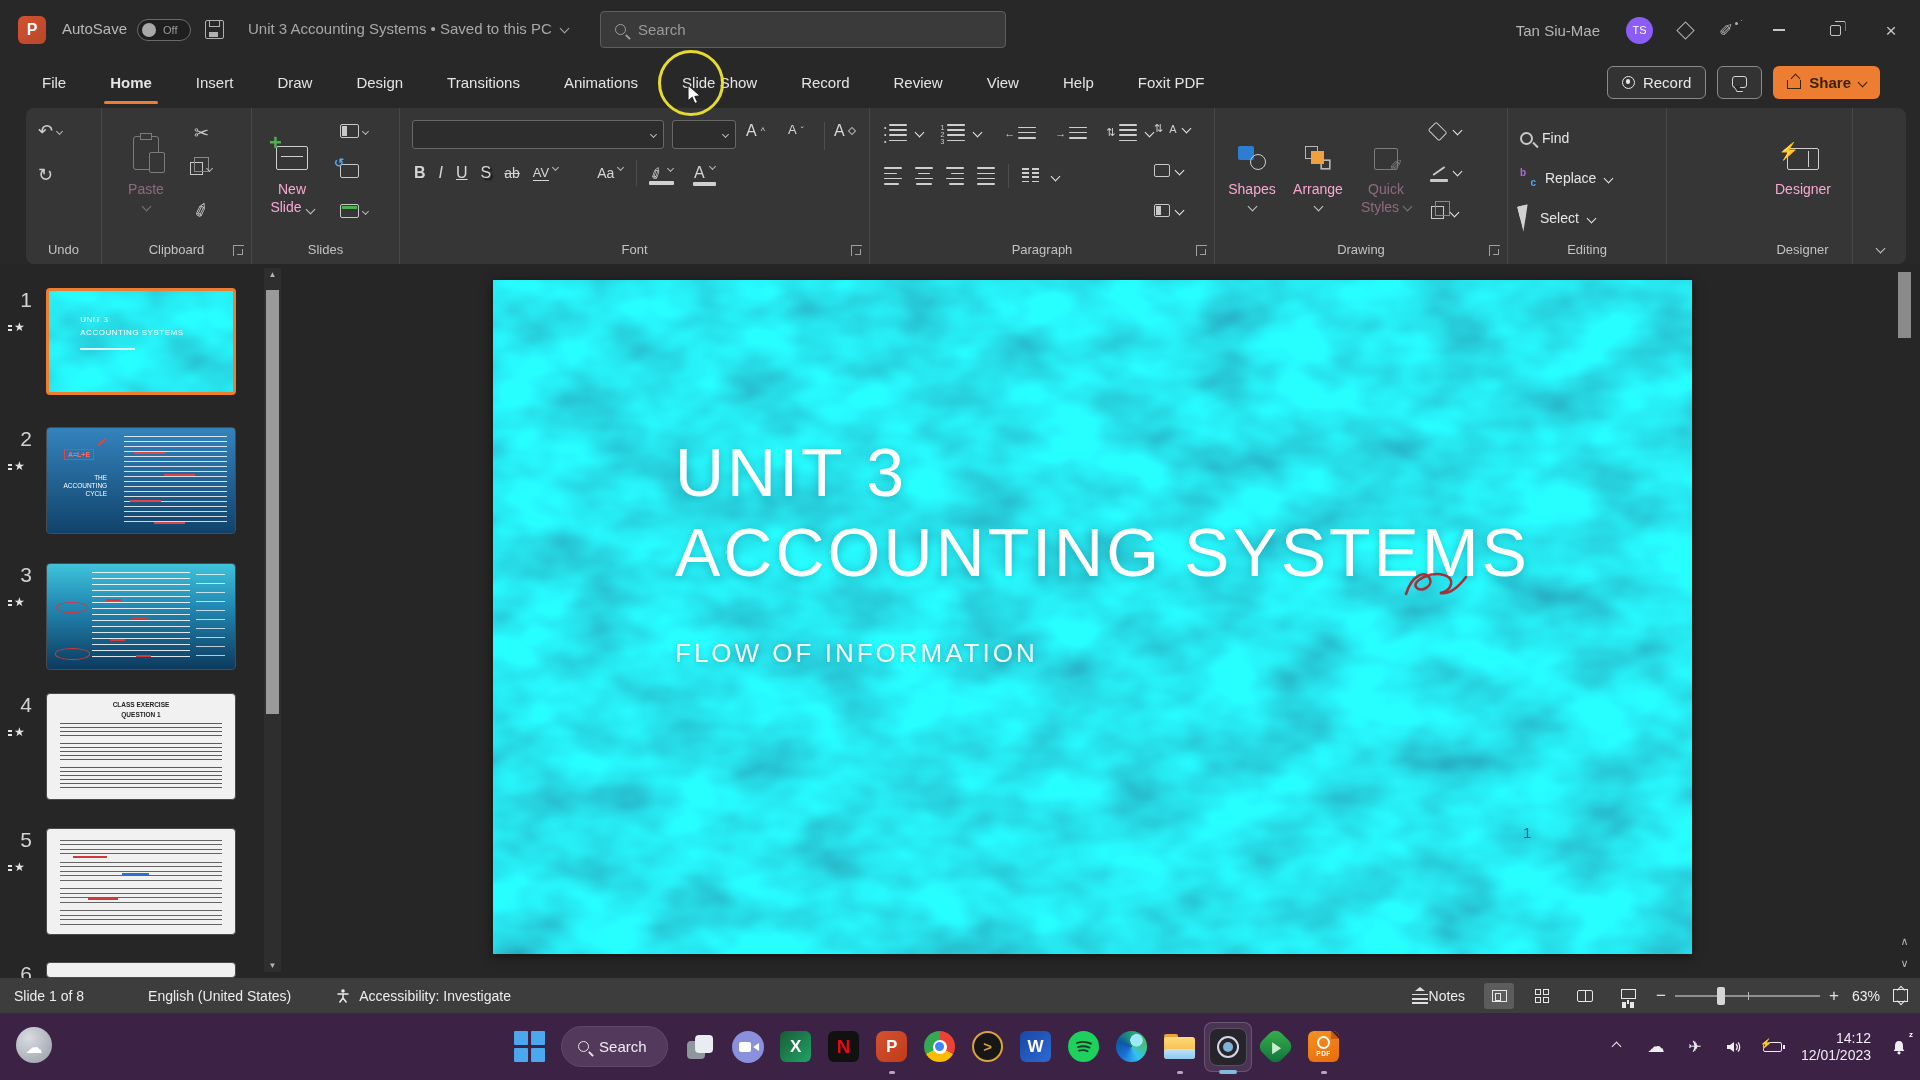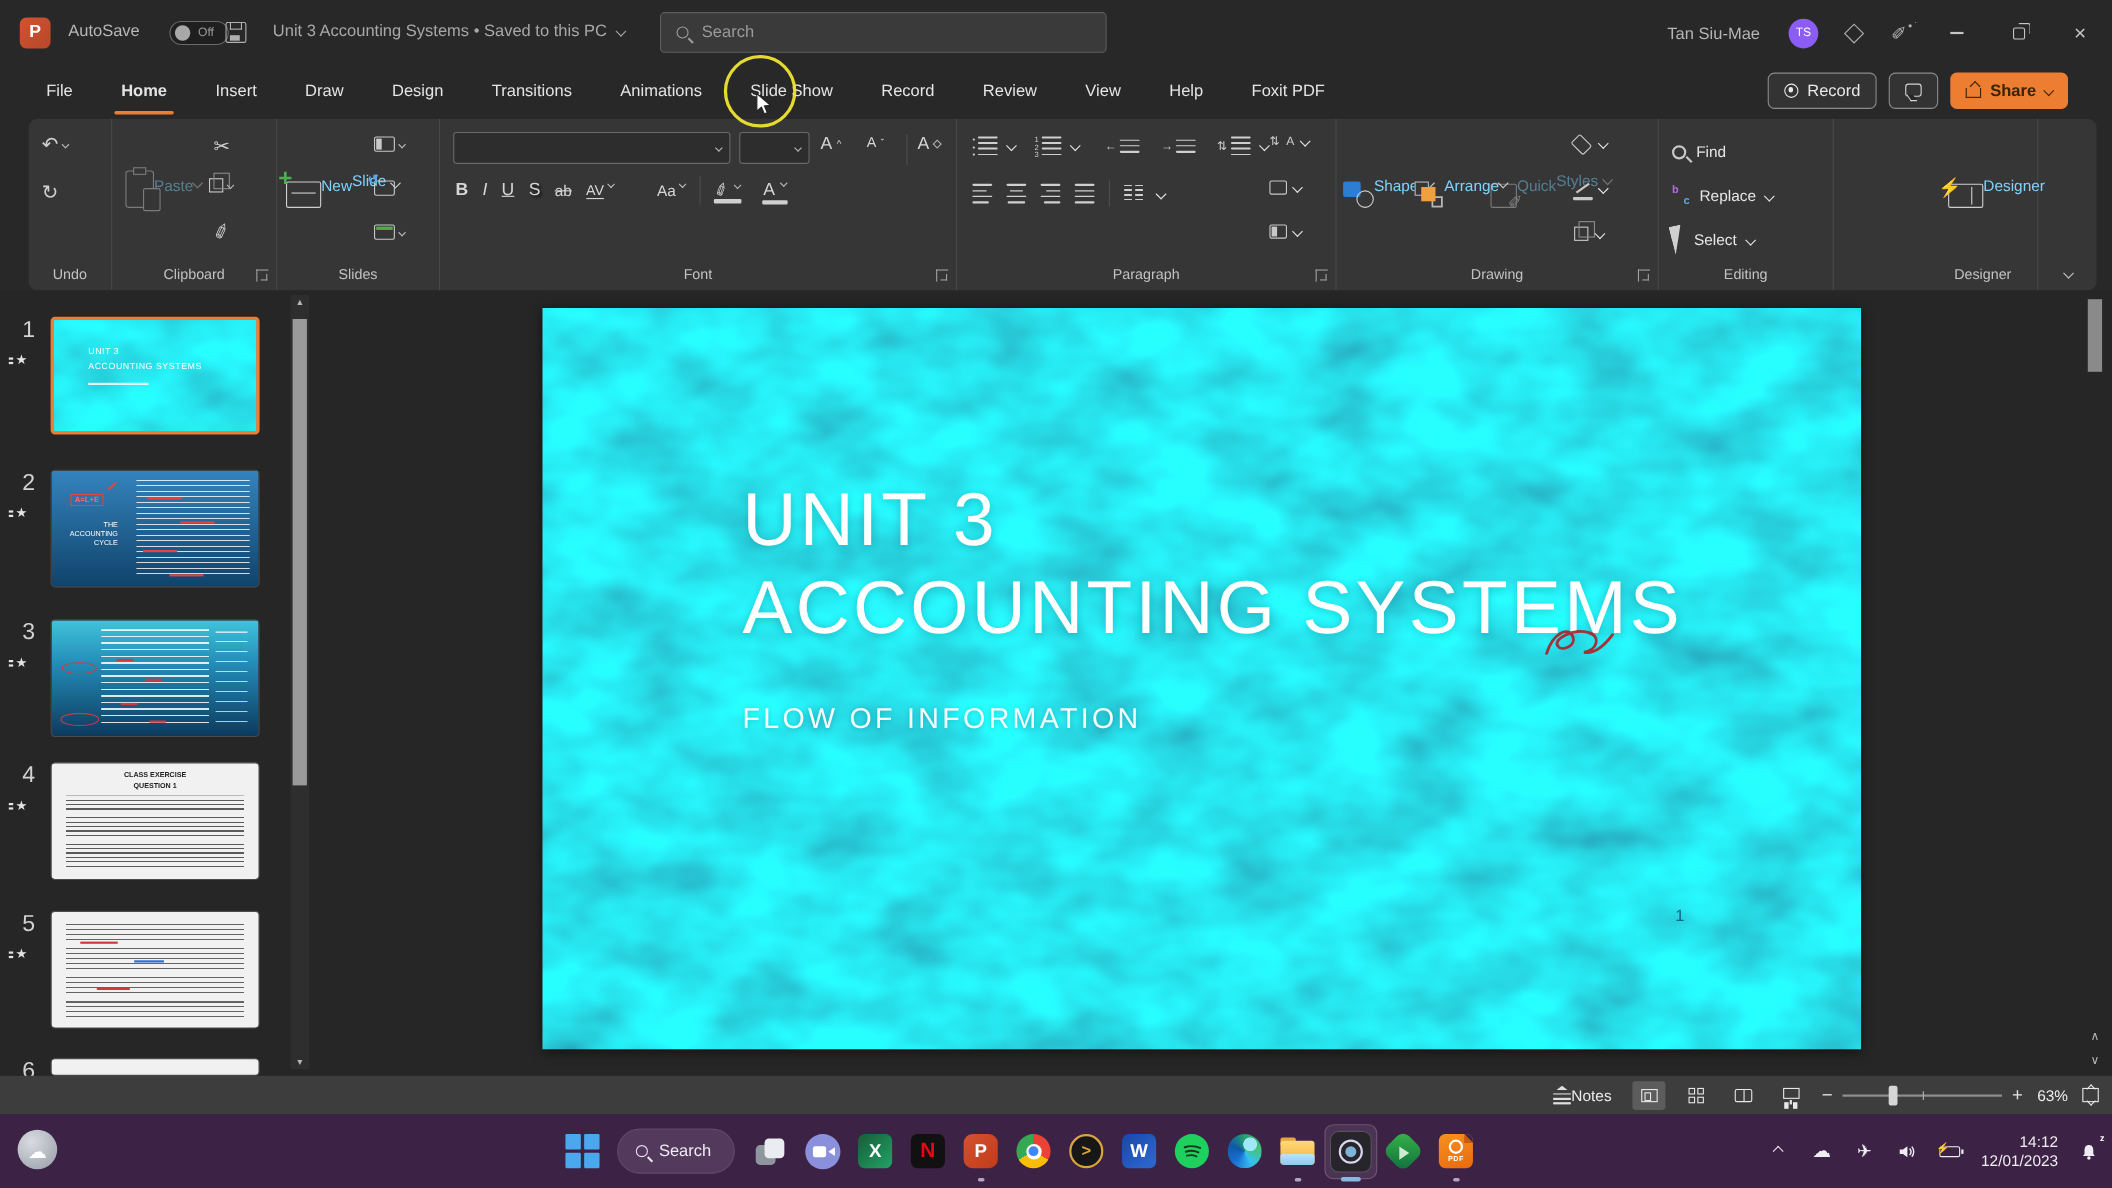--- a/index.html
+++ b/index.html
@@ -6,21 +6,21 @@
   .screen{position:relative;width:1920px;height:1080px;background:#282828;overflow:hidden;
           font-family:"Liberation Sans",sans-serif;color:#e8e8e8;-webkit-font-smoothing:antialiased;}
   .screen *{box-sizing:border-box;}
 
   
   .titlebar{position:absolute;left:0;top:0;width:1920px;height:60px;background:#282828;display:flex;align-items:center;}
   .ppticon{position:absolute;left:18px;top:16px;width:28px;height:28px;border-radius:6px;
            background:linear-gradient(135deg,#d35230,#b7472a);display:flex;align-items:center;justify-content:center;
            color:#fff;font-weight:bold;font-size:16px;}
   .autosave{position:absolute;left:62px;top:20px;font-size:15px;color:#b8b8b8;}
-  .toggle{position:absolute;left:154px;top:19px;width:54px;height:22px;border-radius:11px;background:#1f1f1f;
+  .toggle{position:absolute;left:137px;top:19px;width:54px;height:22px;border-radius:11px;background:#1f1f1f;
           border:1px solid #6a6a6a;display:flex;align-items:center;}
   .toggle .knob{width:14px;height:14px;border-radius:50%;background:#a8a8a8;margin-left:4px;}
   .toggle .tstate{font-size:11px;color:#9a9a9a;margin-left:7px;}
   .saveicon{position:absolute;left:205px;top:20px;width:19px;height:19px;border:1.6px solid #b0b0b0;border-radius:2px;}
   .saveicon::before{content:"";position:absolute;left:3px;top:-1px;width:9px;height:6px;border:1.6px solid #b0b0b0;border-top:none;}
   .saveicon::after{content:"";position:absolute;left:3px;bottom:1px;width:9px;height:5px;background:#b0b0b0;}
   .doctitle{position:absolute;left:248px;top:20px;font-size:15px;color:#a8a8a8;white-space:nowrap;display:flex;align-items:center;gap:9px;}
   .chv{width:7px;height:7px;border-right:1.6px solid currentColor;border-bottom:1.6px solid currentColor;
        transform:rotate(45deg);display:inline-block;flex:0 0 auto;}
   .chv.up{transform:rotate(225deg);}
@@ -78,22 +78,22 @@
   .lnch{position:absolute;right:7px;bottom:8px;width:11px;height:11px;border-left:1.2px solid #a0a0a0;border-top:1.2px solid #a0a0a0;}
   .lnch::after{content:"";position:absolute;right:1px;bottom:1px;width:5px;height:5px;
                border-right:1.6px solid #a0a0a0;border-bottom:1.6px solid #a0a0a0;}
   .g-undo{left:0;width:76px;}.g-clip{left:76px;width:150px;}.g-slides{left:226px;width:148px;}
   .g-font{left:374px;width:470px;}.g-para{left:844px;width:345px;}.g-draw{left:1189px;width:293px;}
   .g-edit{left:1482px;width:159px;}.g-voice{left:1641px;width:86px;}.g-designer{left:1727px;width:100px;}
   .g-collapse{left:1827px;width:53px;border-right:none;}
   .sb{position:absolute;display:flex;align-items:center;justify-content:center;color:#cfcfcf;gap:4px;}
   .glyph{font-size:18px;line-height:1;}
   .schv .chv{width:5px;height:5px;border-width:1.3px;color:#b8b8b8;}
-  .bigbtn{position:absolute;top:0;width:64px;height:112px;display:flex;flex-direction:row;align-items:center;
-          color:#7dd3fc;font-size:14px;line-height:18px;border-radius:4px;text-align:center;}
+  .bigbtn{position:absolute;top:12px;width:64px;height:112px;display:flex;flex-direction:column;align-items:center;
+          color:#f9a8d4;font-size:14px;line-height:18px;border-radius:4px;text-align:center;}
   .bigbtn .bicon{height:44px;display:flex;align-items:flex-end;justify-content:center;margin-top:6px;}
   .bigbtn .chv{margin-top:5px;color:#c8c8c8;}
   .dim{opacity:.45;}
   
   .clipico{position:relative;width:26px;height:34px;border:1.8px solid #cfcfcf;border-radius:3px;}
   .clipico::before{content:"";position:absolute;left:6px;top:-4px;width:10px;height:5px;border:1.8px solid #cfcfcf;background:#363636;}
   .clipico::after{content:"";position:absolute;right:-7px;bottom:-4px;width:14px;height:19px;border:1.8px solid #cfcfcf;
                   border-radius:2px;background:#363636;}
   .newslideico{position:relative;width:32px;height:24px;border:1.8px solid #cfcfcf;border-radius:2px;}
   .newslideico::before{content:"+";position:absolute;left:-8px;top:-13px;font-size:22px;font-weight:bold;color:#4CAF50;}
@@ -752,20 +752,31 @@
     </div>
 
     <div class="vscroll">
       <span class="thumb"></span>
       <span class="nav" style="bottom:26px;">∧</span>
       <span class="nav" style="bottom:4px;">∨</span>
     </div>
   </div>
 
   <div class="statusbar">
+    <div class="lft">
+      <span class="st-item">Slide 1 of 8</span>
+      <span class="st-item" style="margin-left:36px;">English (United States)</span>
+      <span class="st-item" style="margin-left:16px;">
+        <svg class="accico" viewBox="0 0 16 16">
+          <circle cx="8" cy="3" r="1.8" fill="#ededed"></circle>
+          <path d="M2.5 6 L13.5 6 M8 6 L8 10 M8 10 L4.5 14.5 M8 10 L11.5 14.5" stroke="#ededed" stroke-width="1.5" fill="none"></path>
+        </svg>
+        <span>Accessibility: Investigate</span>
+      </span>
+    </div>
     <div class="rgt">
       <span class="st-item" style="padding:0 6px;gap:1px;">
         <span class="notesbars">
             <i></i>
             <i></i>
             <i></i>
             <i></i>
           </span>
         <span>Notes</span>
       </span>

